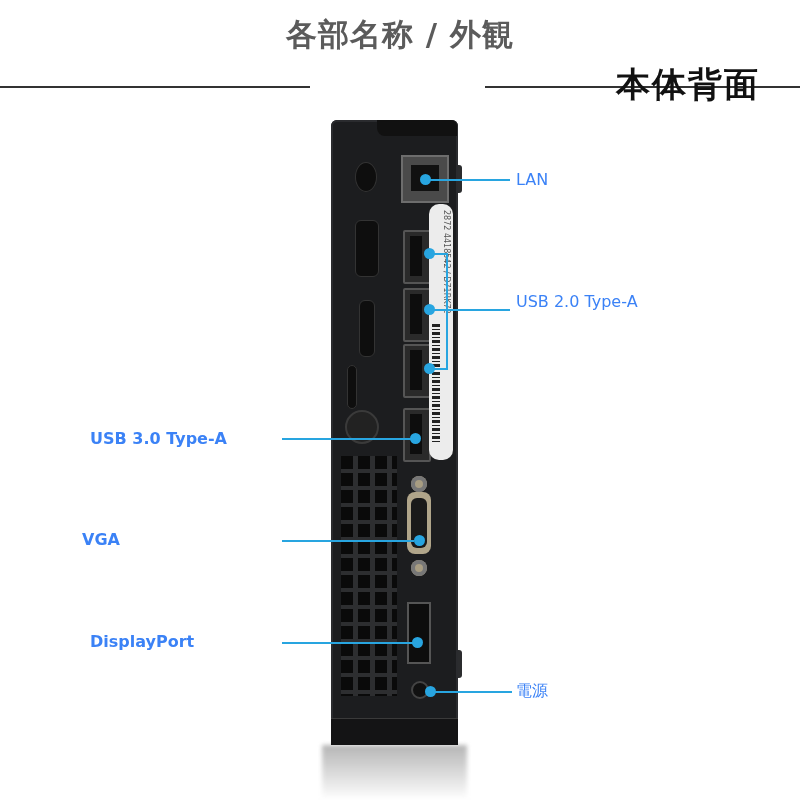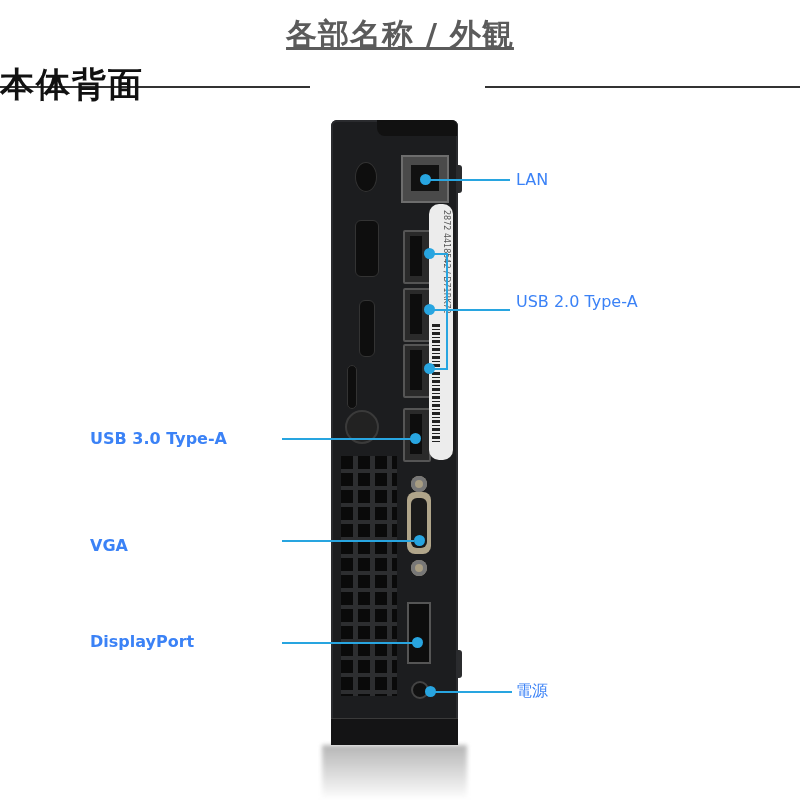--- a/index.html
+++ b/index.html
@@ -1,20 +1,20 @@
 <!DOCTYPE html>
 <html><head>
 <meta charset="utf-8">
 <style>
   html,body{margin:0;padding:0;background:#fff;}
   body{width:800px;height:800px;position:relative;overflow:hidden;font-family:"DejaVu Sans","Liberation Sans",sans-serif;}
-  .title{position:absolute;left:0;top:14px;width:800px;text-align:center;font-size:31px;font-weight:bold;color:#5b5b5b;letter-spacing:1px;text-decoration:underline;}
+  .title{position:absolute;left:0;top:14px;width:800px;text-align:center;font-size:31px;font-weight:bold;color:#5b5b5b;letter-spacing:1px;}
   .subrow{position:absolute;left:0;top:62px;width:800px;height:46px;}
   .subrow .line{position:absolute;top:24px;height:2px;background:#333;}
-  .subtitle{position:absolute;left:0;top:62px;width:760px;text-align:left;font-size:34px;font-weight:bold;color:#111;letter-spacing:2px;}
+  .subtitle{position:absolute;left:0;top:62px;width:760px;text-align:right;font-size:34px;font-weight:bold;color:#111;letter-spacing:2px;}
   .device{position:absolute;left:331px;top:120px;width:127px;height:625px;background:#1c1d1f;border-radius:6px 6px 2px 2px;box-shadow:inset 0 0 0 2px #2a2b2e;}
   .notch-top{position:absolute;left:46px;top:0;width:80px;height:16px;background:#111;border-radius:0 6px 0 8px;}
   .reflection{position:absolute;left:322px;top:745px;width:145px;height:55px;background:linear-gradient(#7a7a7a,#ffffff);filter:blur(2px);opacity:.55;}
   .bottom-lip{position:absolute;left:0;bottom:0;width:127px;height:26px;background:#141415;border-top:1px solid #3a3a3a;}
   .tab-side{position:absolute;width:10px;height:28px;background:#2b2c2e;border-radius:3px;}
   .lan{position:absolute;left:70px;top:35px;width:44px;height:44px;background:#4a4a4a;border:2px solid #6d6d6d;}
   .lan .in{position:absolute;left:8px;top:8px;width:28px;height:26px;background:#111;}
   .usb{position:absolute;left:72px;width:24px;height:50px;background:#2a2a2a;border:2px solid #555;border-radius:2px;}
   .usb .in{position:absolute;left:5px;top:4px;width:12px;height:40px;background:#0d0d0d;}
   .sticker{position:absolute;left:98px;top:84px;width:24px;height:256px;background:#ececec;border-radius:10px;overflow:hidden;}
@@ -99,21 +99,21 @@
 <div class="vline" style="left:446px;top:253px;height:117px;"></div>
 <div class="hline" style="left:430px;top:309px;width:80px;"></div>
 <div class="label" style="left:516px;top:292px;">USB 2.0 Type-A</div>
 
 <div class="hline" style="left:282px;top:438px;width:132px;"></div>
 <div class="dot" style="left:410px;top:433px;"></div>
 <div class="label right" style="left:90px;top:429px;width:185px;">USB 3.0 Type-A</div>
 
 <div class="hline" style="left:282px;top:540px;width:132px;"></div>
 <div class="dot" style="left:414px;top:535px;"></div>
-<div class="label right" style="left:90px;top:530px;width:185px;margin-top:6px;">VGA</div>
+<div class="label right" style="left:82px;top:530px;width:185px;">VGA</div>
 
 <div class="hline" style="left:282px;top:642px;width:132px;"></div>
 <div class="dot" style="left:412px;top:637px;"></div>
 <div class="label right" style="left:90px;top:632px;width:185px;">DisplayPort</div>
 
 <div class="dot" style="left:425px;top:686px;"></div>
 <div class="hline" style="left:430px;top:691px;width:82px;"></div>
 <div class="label" style="left:516px;top:682px;font-family:Liberation Mono, monospace;">電源</div>
 
 </body></html>

